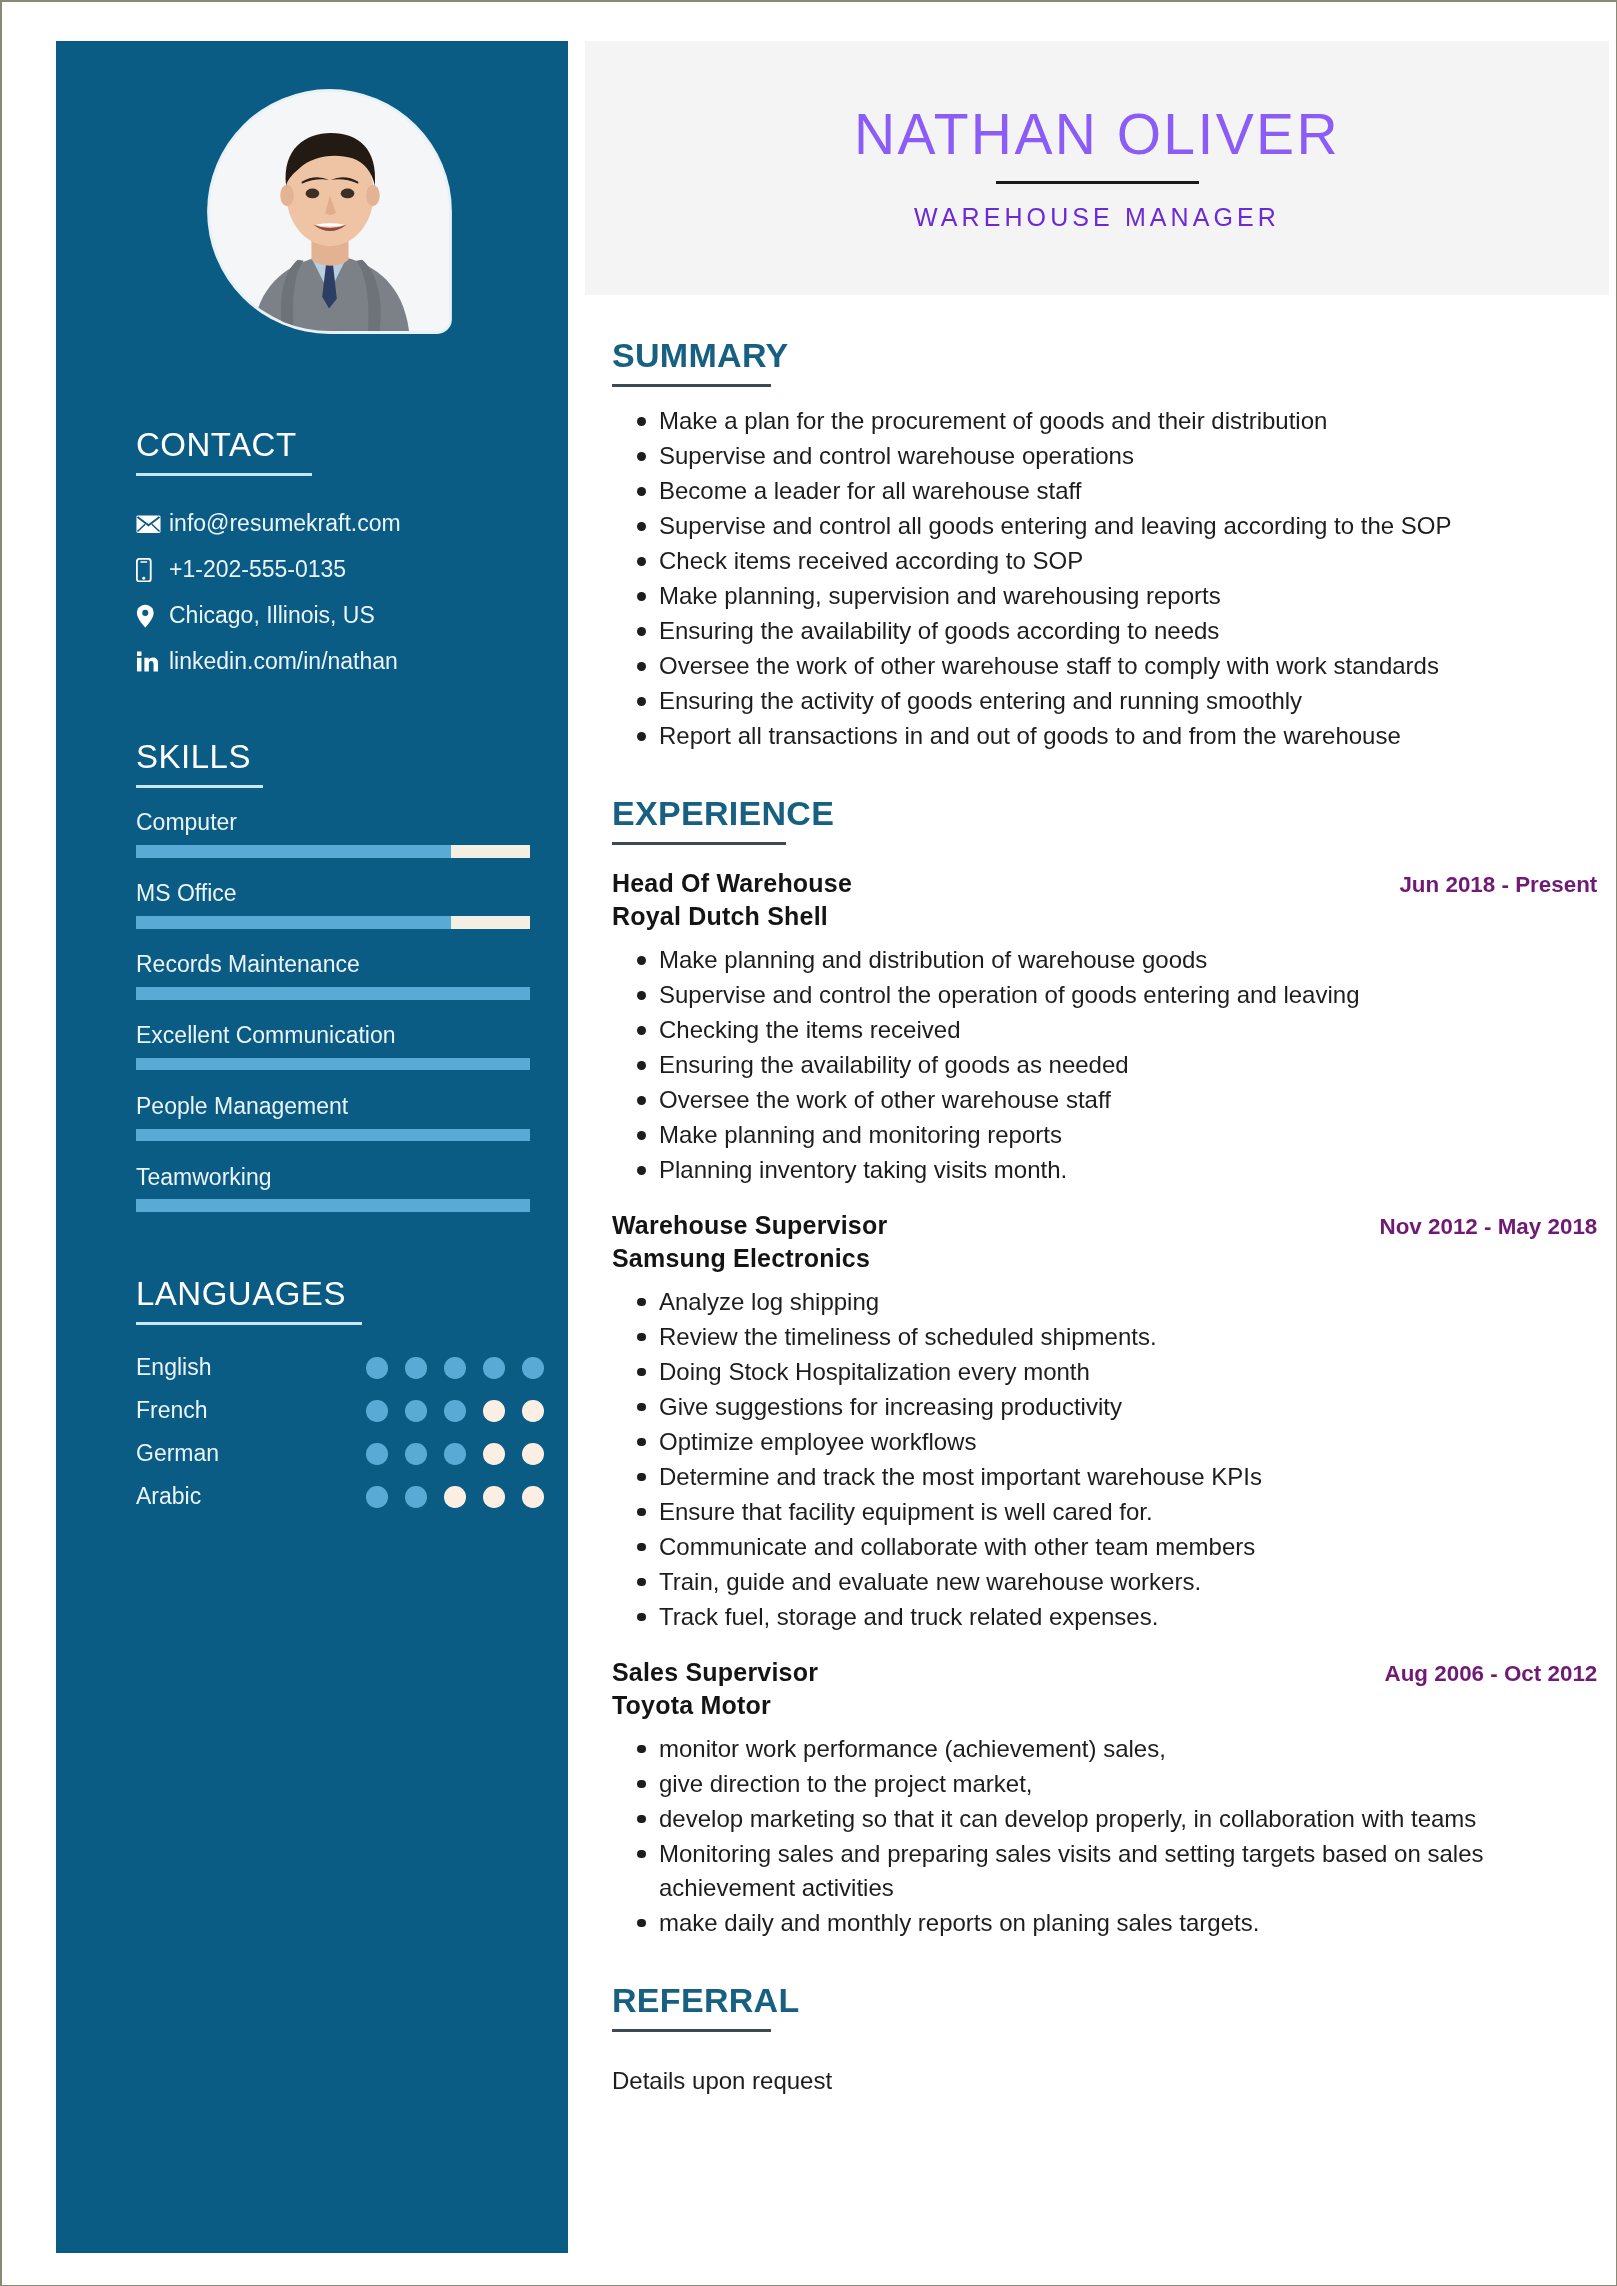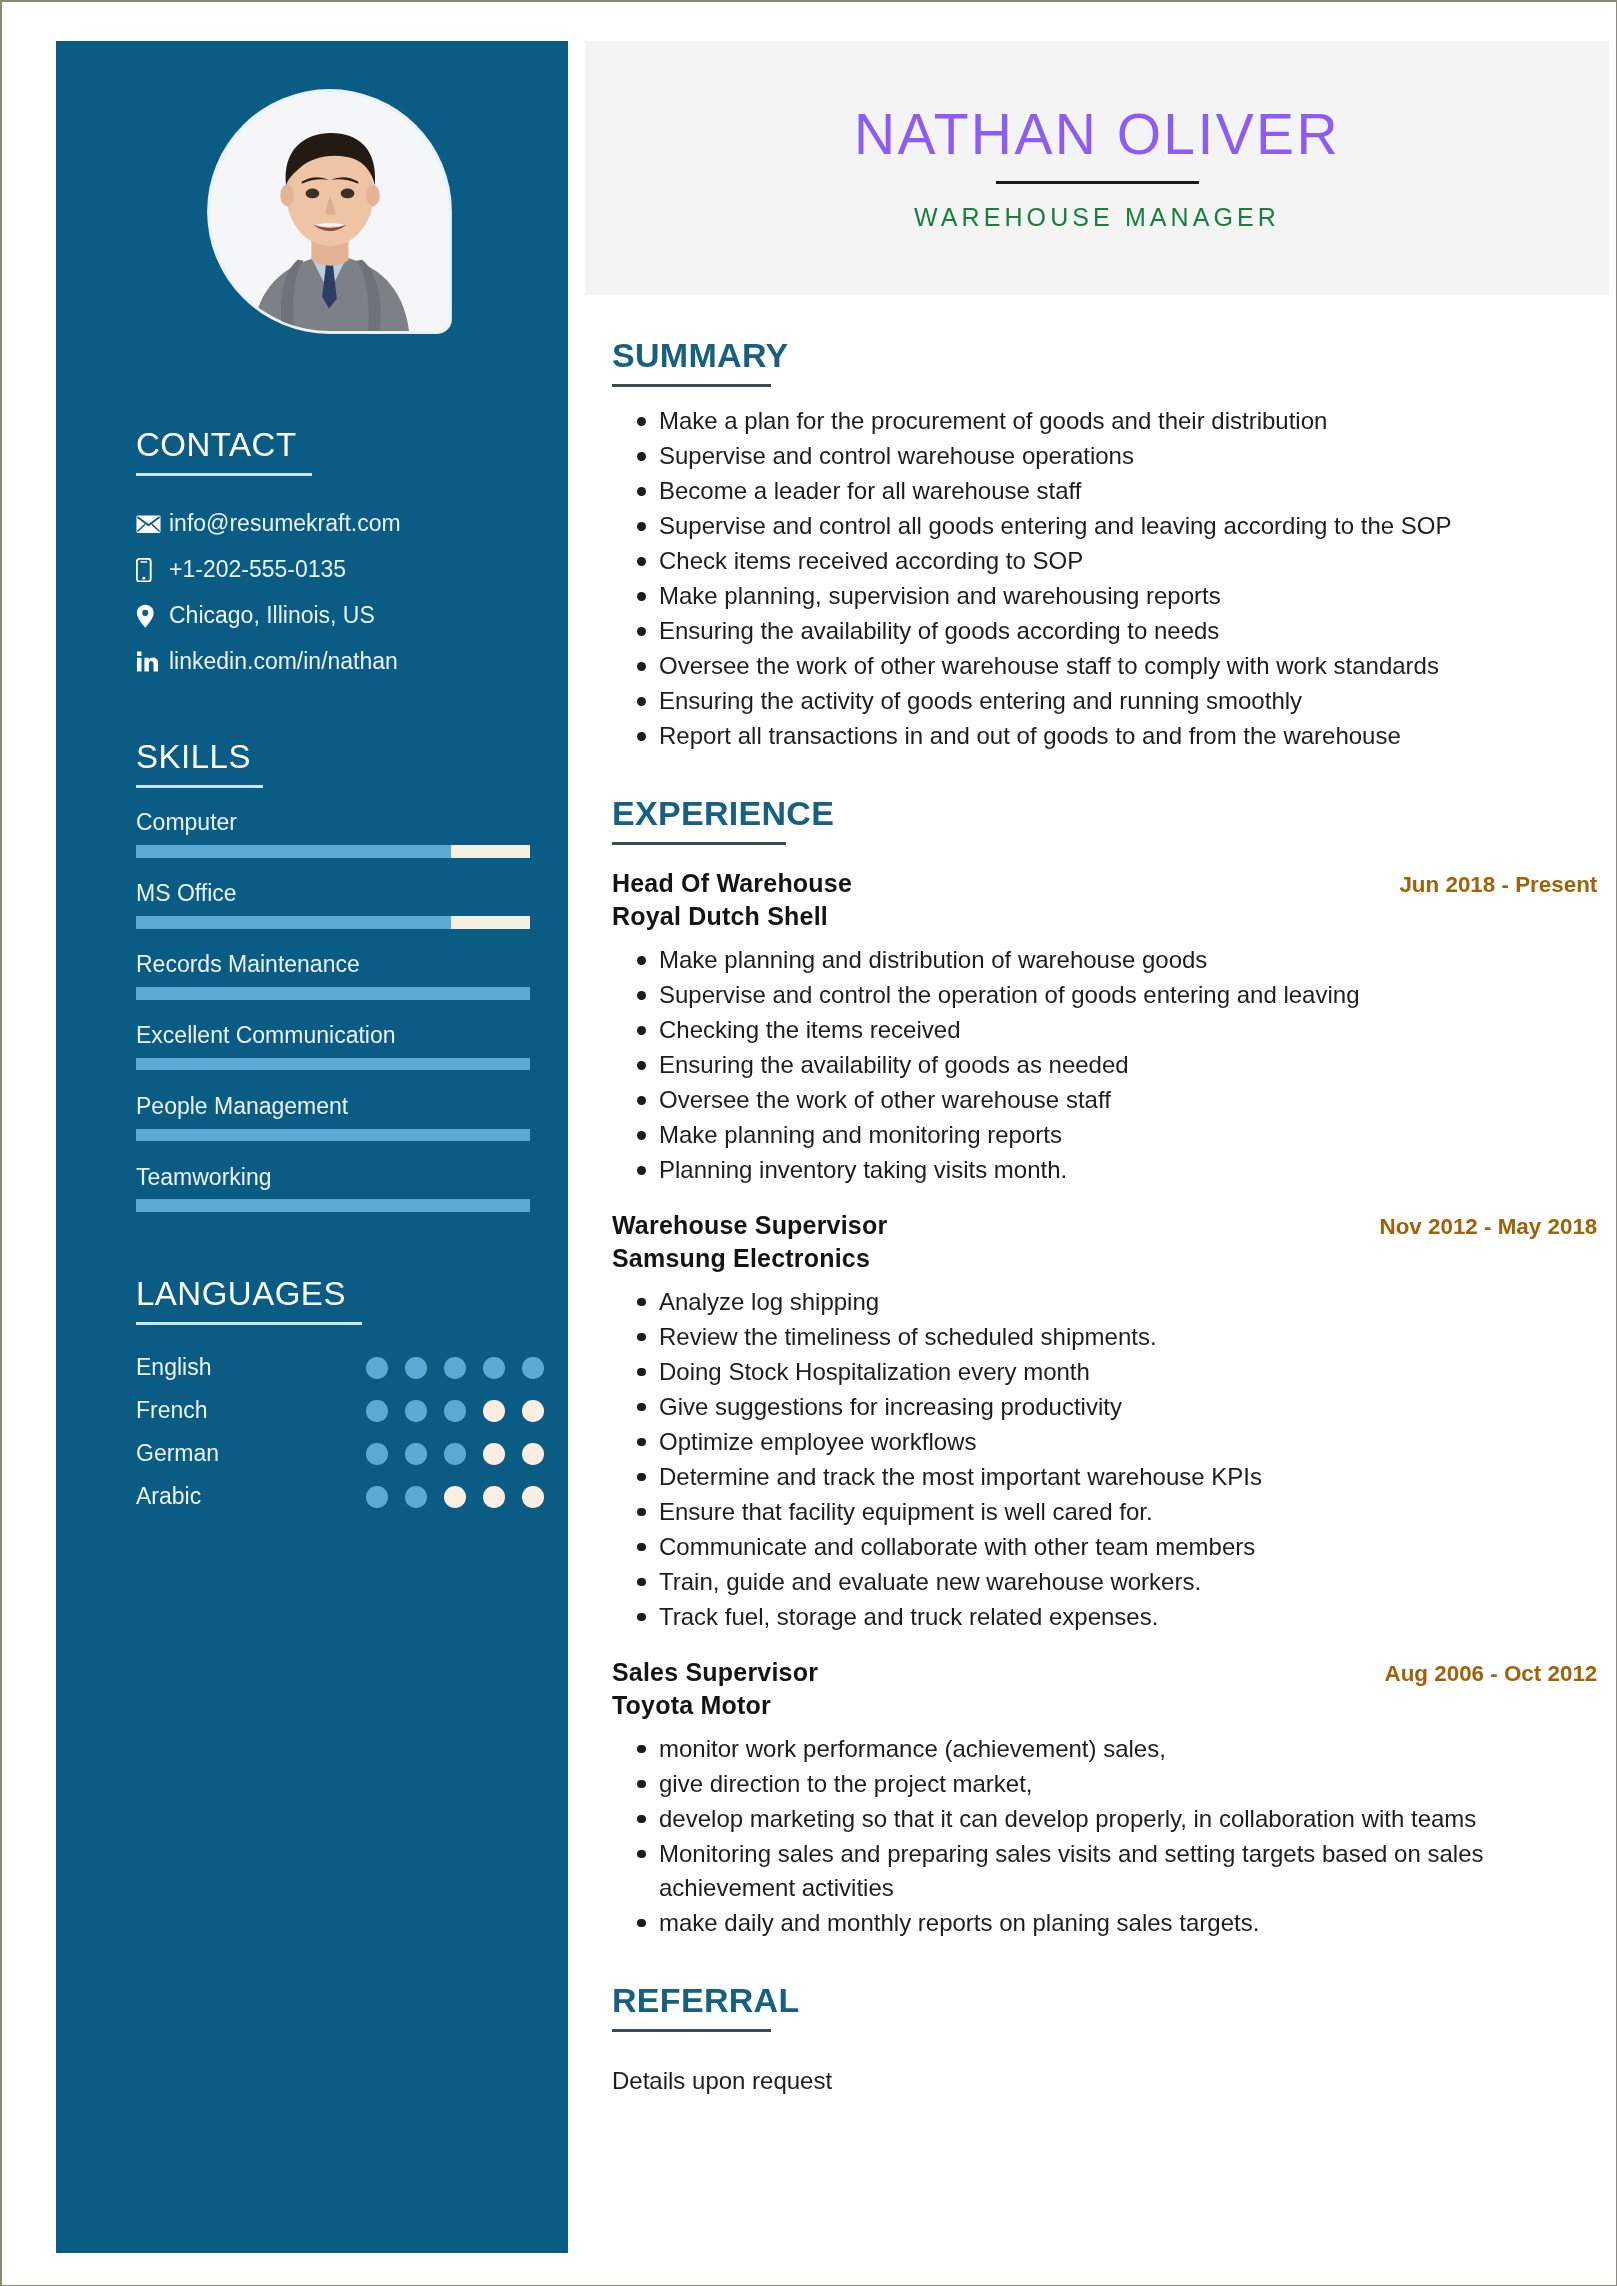--- a/index.html
+++ b/index.html
@@ -143,21 +143,21 @@
   }
   .name-rule {
     width: 203px;
     height: 2.9px;
     background: #1a1a1a;
     margin: 16.6px 0 18.5px 0;
   }
   .cand-role {
     font-size: 25px;
     letter-spacing: 4.1px;
-    color: #15803d;
+    color: #6d28d9;
   }
 
   .mc { padding: 0 0 0 27px; }
   .sec { margin-top: 41px; }
   .sec-head {
     font-size: 34px;
     font-weight: 700;
     color: #186081;
     letter-spacing: 0.3px;
   }
@@ -197,21 +197,21 @@
   }
   .job-title {
     font-size: 25px;
     font-weight: 700;
     color: #141414;
     letter-spacing: 0.2px;
   }
   .job-dates {
     font-size: 22.4px;
     font-weight: 700;
-    color: #a16207;
+    color: #701a75;
     white-space: nowrap;
     padding-right: 11.7px;
   }
   .job-company {
     font-size: 25px;
     font-weight: 700;
     color: #141414;
     margin-top: 3.9px;
     letter-spacing: 0.2px;
   }

